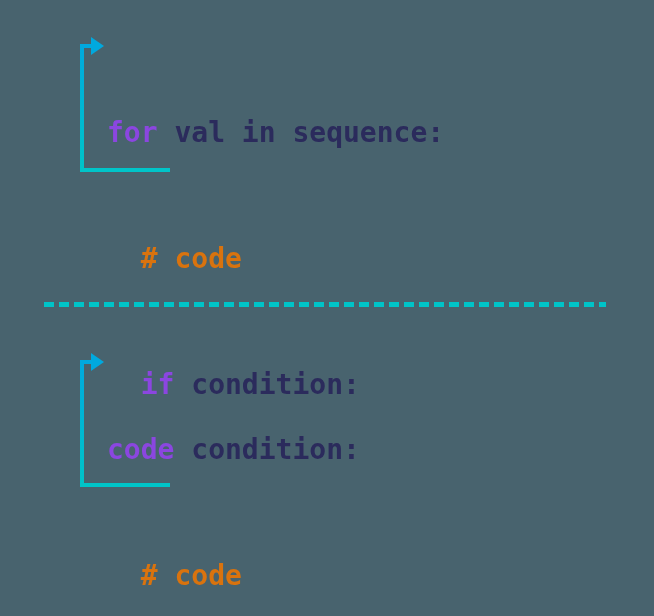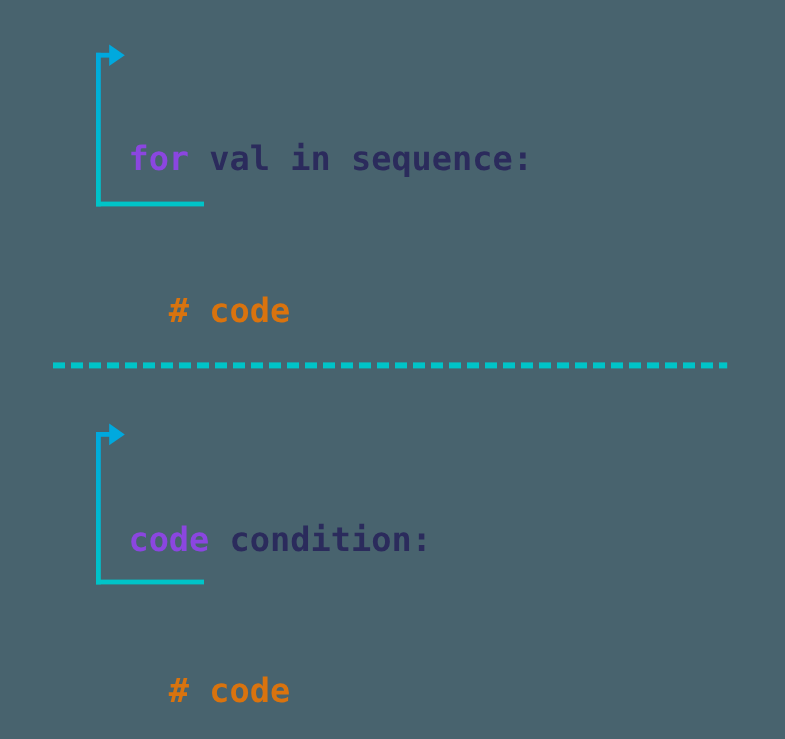--- a/index.html
+++ b/index.html
@@ -61,20 +61,21 @@
   <div class="loop-arrow" id="for-arrow">
     <div class="arrow-vert"></div>
     <div class="arrow-bottom"></div>
     <div class="arrow-top"></div>
     <div class="arrow-head"></div>
   </div>
 
   <div class="code-block" id="for-block">
     <div class="line"><span class="tok-keyword">for</span><span class="tok-plain"> val in sequence:</span></div>
     <div class="line"><span class="tok-comment">  # code</span></div>
+    <div class="line"><span class="tok-keyword">  if</span><span class="tok-plain"> condition:</span></div>
     
     
   </div>
 
   <div class="separator"></div>
 
   <div class="loop-arrow" id="while-arrow">
     <div class="arrow-vert"></div>
     <div class="arrow-bottom"></div>
     <div class="arrow-top"></div>

